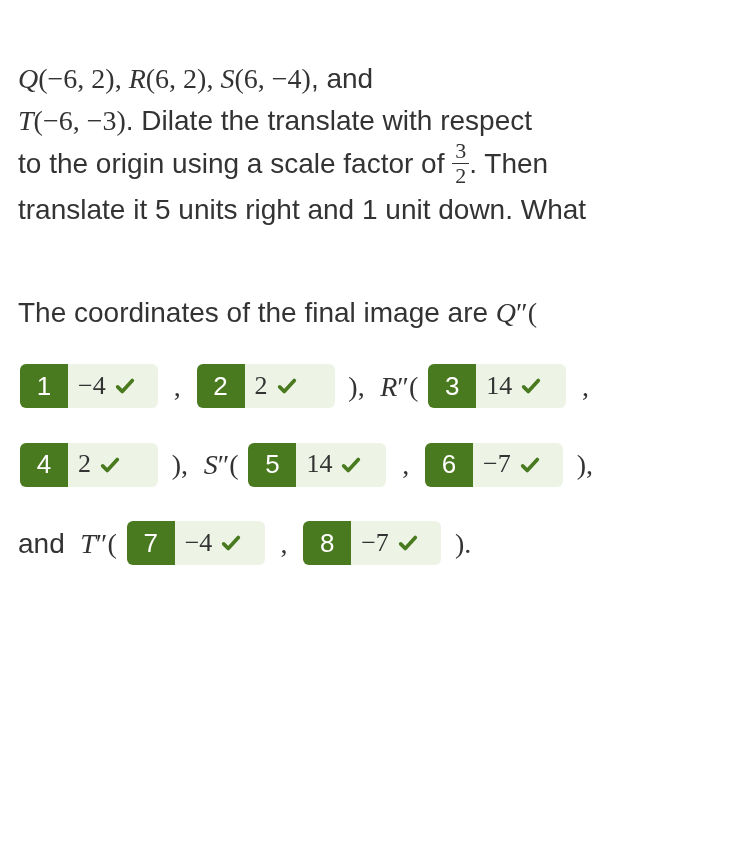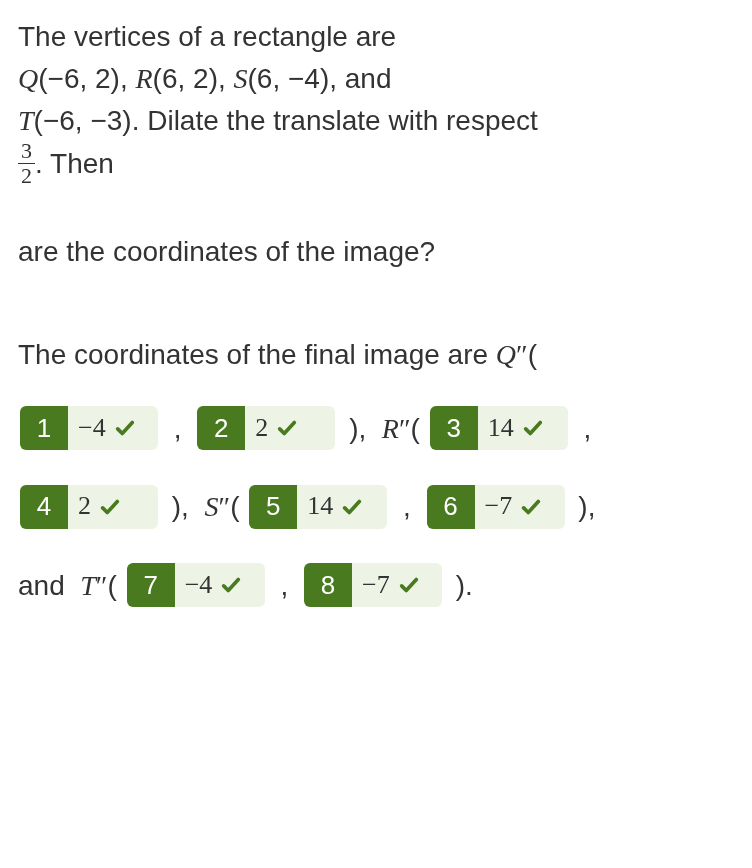--- a/index.html
+++ b/index.html
@@ -13,21 +13,21 @@
     line-height: 1.5;
   }
   .question {
     margin-bottom: 60px;
   }
   .mathit {
     font-family: 'Times New Roman', Times, serif;
     font-style: italic;
   }
   .mathrm {
-    font-family: Liberation Sans, sans-serif;
+    font-family: Liberation Serif, serif;
     font-style: normal;
   }
   .frac {
     display: inline-block;
     vertical-align: middle;
     text-align: center;
     font-family: 'Times New Roman', Times, serif;
     font-size: 22px;
     line-height: 1;
     position: relative;
@@ -96,26 +96,25 @@
   }
   .dprime {
     font-family: 'Times New Roman', Times, serif;
     font-style: normal;
   }
 </style>
 </head>
 <body>
 
 <div class="question">
-  <span>The vertices of a rectangle are</span><br>
+  <br>
   <span class="mathit">Q</span><span class="mathrm">(−6, 2)</span><span class="mathrm">, </span><span class="mathit">R</span><span class="mathrm">(6, 2)</span><span class="mathrm">, </span><span class="mathit">S</span><span class="mathrm">(6, −4)</span><span>, and</span><br>
   <span class="mathit">T</span><span class="mathrm">(−6, −3)</span><span>. Dilate the translate with respect</span><br>
-  <span class="frac"><span class="num">3</span><span class="den">2</span></span><span>. Then</span><br>
-  <br>
-  <span>are the coordinates of the image?</span>
+  <span>to the origin using a scale factor of </span><span class="frac"><span class="num">3</span><span class="den">2</span></span><span>. Then</span><br>
+  <span>translate it 5 units right and 1 unit down. What</span><br>
 </div>
 
 <div class="answer-intro">
   <span>The coordinates of the final image are </span><span class="mathit">Q</span><span class="dprime">″</span><span class="mathrm">(</span>
 </div>
 
 <div class="answer-body">
 
   <span class="blank">
     <span class="num-tag">1</span>

